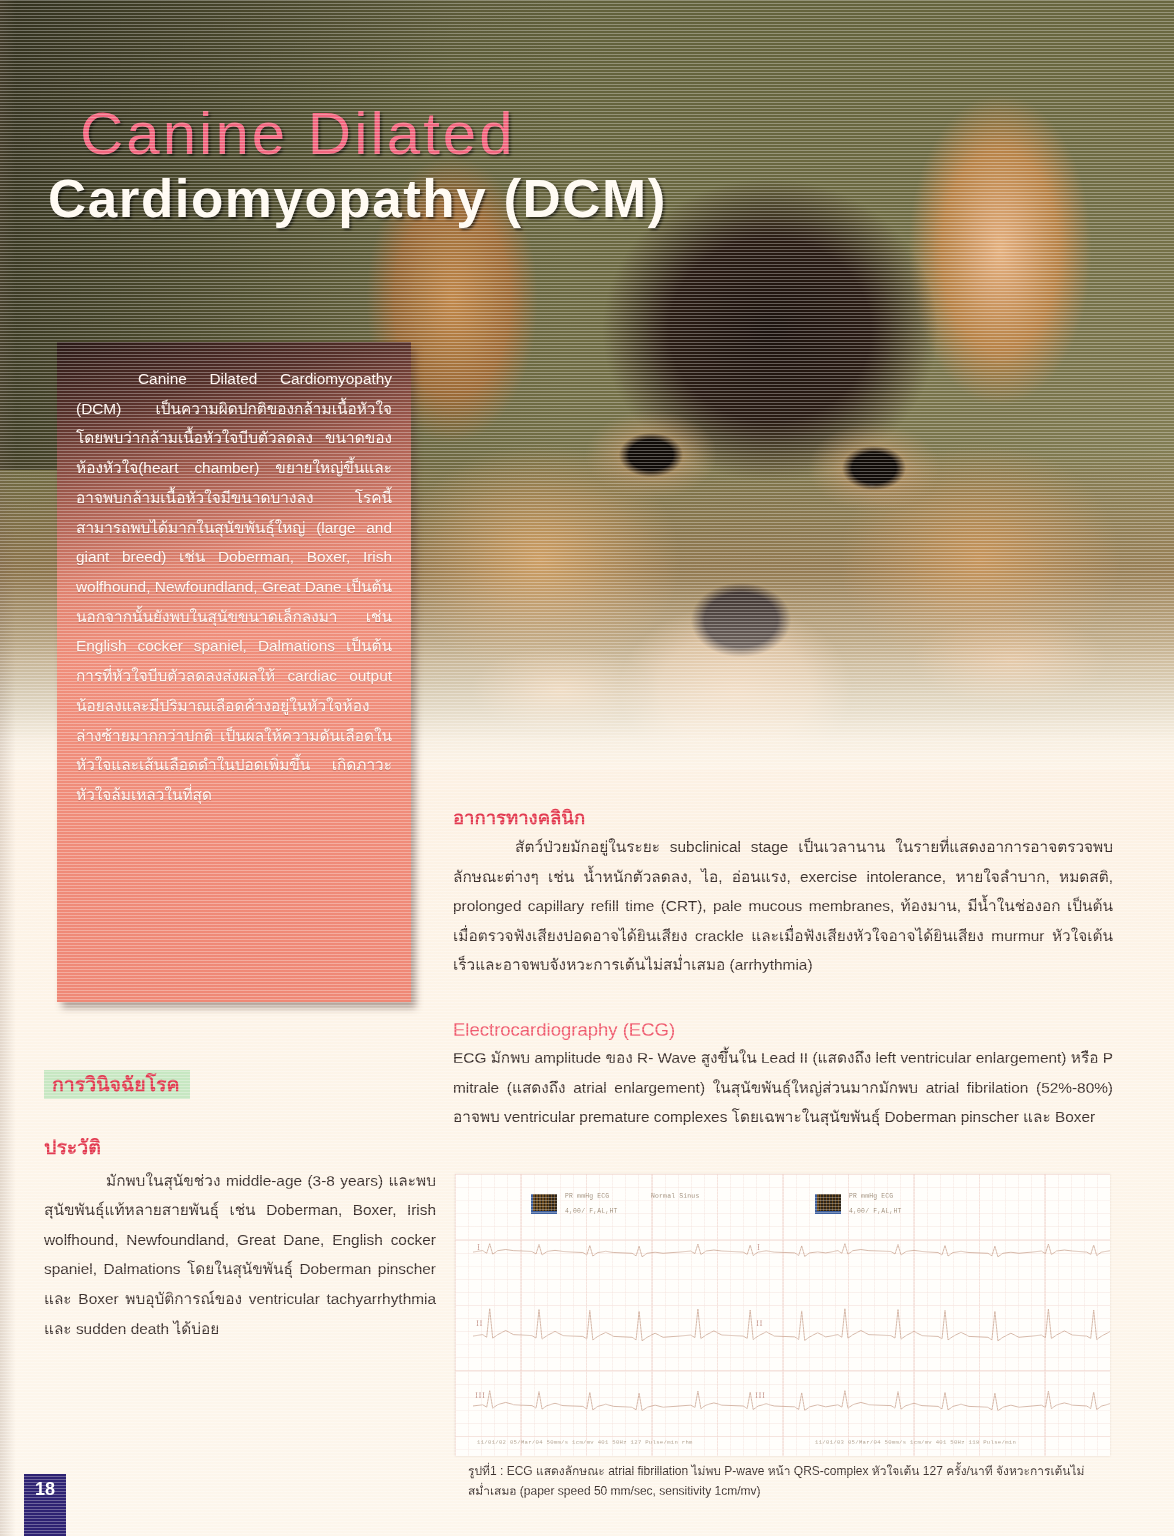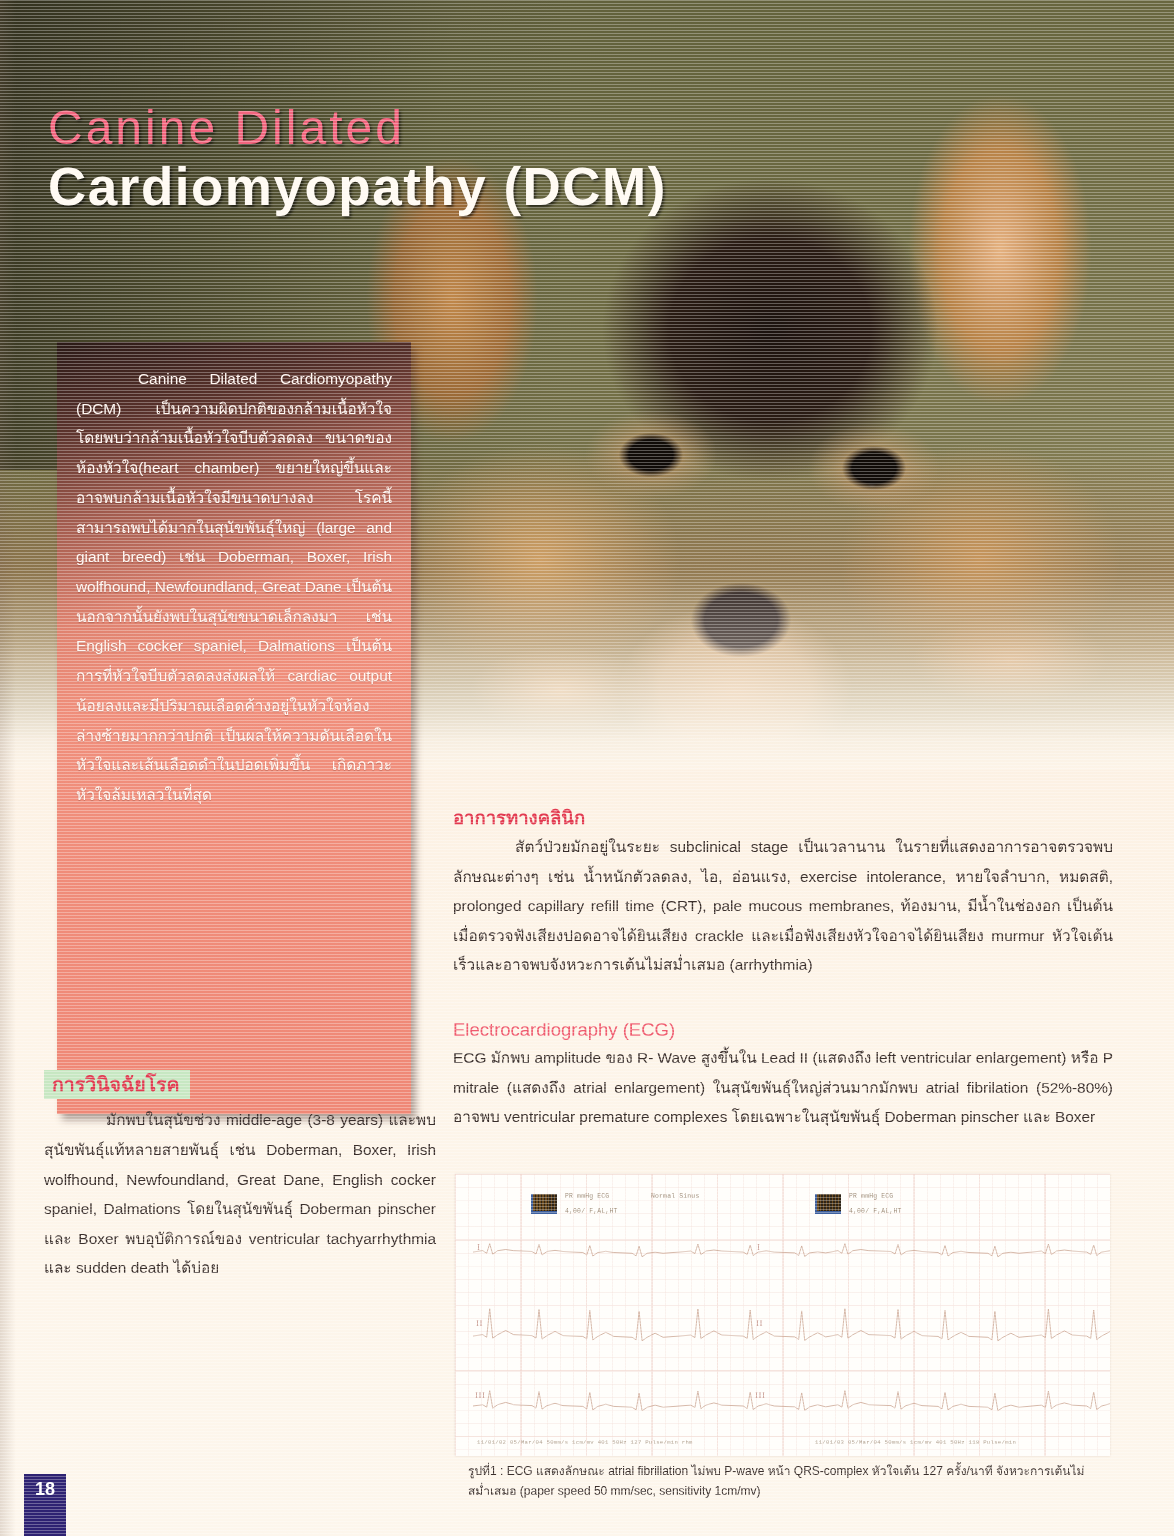--- a/index.html
+++ b/index.html
@@ -121,27 +121,28 @@
       rgba(0,0,0,0) 100%);
   }
 
   
   #title-block {
     position: absolute;
     left: 48px; top: 104px;
     z-index: 6;
   }
   .title-line1 {
-    font-size: 48px;
+    font-size: 60px;
     letter-spacing: 3px;
     color: #f2657e;
     font-weight: 400;
     line-height: 1;
     text-shadow: 2px 2px 3px rgba(0,0,0,.55);
     white-space: nowrap;
+    margin-left: 32px;
   }
   .title-line2 {
     font-size: 53px;
     letter-spacing: 1.5px;
     color: #fffaf2;
     font-weight: 700;
     line-height: 1;
     margin-top: 8px;
     text-shadow: 2px 2px 3px rgba(0,0,0,.6);
     white-space: nowrap;
@@ -155,21 +156,21 @@
     line-height: 1.55;
     text-shadow: 1px 1px 2px rgba(0,0,0,.55);
     opacity: .92;
   }
 
   
   #intro-box {
     position: absolute;
     left: 57px; top: 342px;
     width: 354px;
-    height: 772px;
+    height: 660px;
     z-index: 8;
     padding: 22px 19px 16px 19px;
     background:
       linear-gradient(168deg,
         rgba(26,16,14,.92) 0%,
         rgba(52,28,24,.82) 10%,
         rgba(110,58,48,.58) 22%,
         rgba(186,104,84,.30) 34%,
         rgba(232,136,112,.10) 44%,
         rgba(240,136,120,0) 54%),
@@ -343,20 +344,21 @@
   </div>
 
   <div id="intro-box">
     <div id="intro-text">
       <p>Canine Dilated Cardiomyopathy (DCM) เป็นความผิดปกติของกล้ามเนื้อหัวใจ โดยพบว่ากล้ามเนื้อหัวใจบีบตัวลดลง ขนาดของห้องหัวใจ(heart chamber) ขยายใหญ่ขึ้นและอาจพบกล้ามเนื้อหัวใจมีขนาดบางลง โรคนี้สามารถพบได้มากในสุนัขพันธุ์ใหญ่ (large and giant breed) เช่น Doberman, Boxer, Irish wolfhound, Newfoundland, Great Dane เป็นต้น นอกจากนั้นยังพบในสุนัขขนาดเล็กลงมา เช่น English cocker spaniel, Dalmations เป็นต้น การที่หัวใจบีบตัวลดลงส่งผลให้ cardiac output น้อยลงและมีปริมาณเลือดค้างอยู่ในหัวใจห้องล่างซ้ายมากกว่าปกติ เป็นผลให้ความดันเลือดในหัวใจและเส้นเลือดดำในปอดเพิ่มขึ้น เกิดภาวะหัวใจล้มเหลวในที่สุด</p>
     </div>
   </div>
 
   <div id="left-col">
     <span class="head-green">การวินิจฉัยโรค</span>
+    <span class="head-red" id="history-head">ประวัติ</span>
     <p class="body-text">มักพบในสุนัขช่วง middle-age (3-8 years) และพบสุนัขพันธุ์แท้หลายสายพันธุ์ เช่น Doberman, Boxer, Irish wolfhound, Newfoundland, Great Dane, English cocker spaniel, Dalmations โดยในสุนัขพันธุ์ Doberman pinscher และ Boxer พบอุบัติการณ์ของ ventricular tachyarrhythmia และ sudden death ได้บ่อย</p>
   </div>
 
   <div id="right-col">
     <span class="head-red">อาการทางคลินิก</span>
     <p class="body-text" id="clinical-text">สัตว์ป่วยมักอยู่ในระยะ subclinical stage เป็นเวลานาน ในรายที่แสดงอาการอาจตรวจพบลักษณะต่างๆ เช่น น้ำหนักตัวลดลง, ไอ, อ่อนแรง, exercise intolerance, หายใจลำบาก, หมดสติ, prolonged capillary refill time (CRT), pale mucous membranes, ท้องมาน, มีน้ำในช่องอก เป็นต้น เมื่อตรวจฟังเสียงปอดอาจได้ยินเสียง crackle และเมื่อฟังเสียงหัวใจอาจได้ยินเสียง murmur หัวใจเต้นเร็วและอาจพบจังหวะการเต้นไม่สม่ำเสมอ (arrhythmia)</p>
     <span class="head-red" id="ecg-head">Electrocardiography (ECG)</span>
     <p class="body-text" id="ecg-text">ECG มักพบ amplitude ของ R- Wave สูงขึ้นใน Lead II (แสดงถึง left ventricular enlargement) หรือ  P mitrale (แสดงถึง atrial enlargement)  ในสุนัขพันธุ์ใหญ่ส่วนมากมักพบ atrial fibrilation (52%-80%) อาจพบ ventricular premature complexes โดยเฉพาะในสุนัขพันธุ์ Doberman pinscher และ Boxer</p>
   </div>
 

